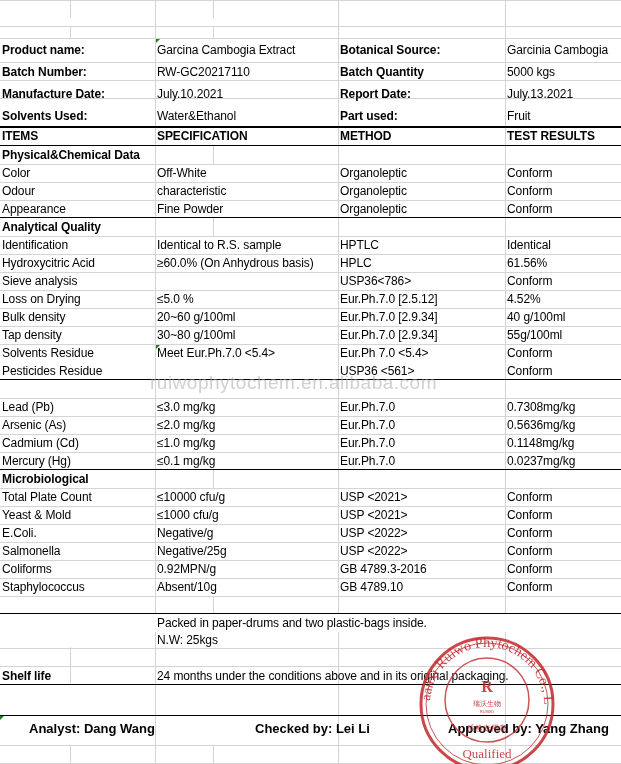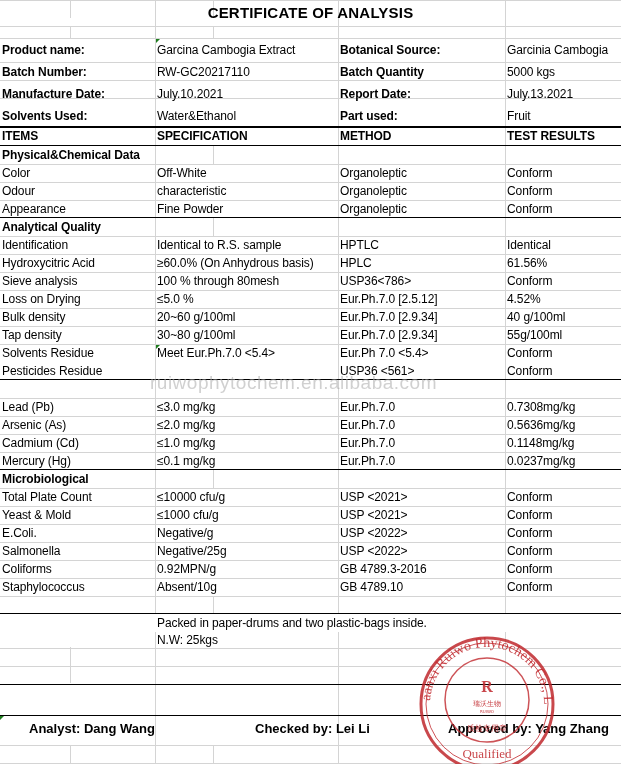--- a/index.html
+++ b/index.html
@@ -81,21 +81,20 @@
 
   <div class="bl" style="top:126px;height:2px"></div>
   <div class="bl" style="top:145px;height:1px"></div>
   <div class="bl" style="top:217px;height:1px"></div>
   <div class="bl" style="top:379px;height:1px"></div>
   <div class="bl" style="top:469px;height:1px"></div>
   <div class="bl" style="top:613px;height:1px"></div>
   <div class="bl" style="top:684px;height:1px"></div>
   <div class="bl" style="top:715px;height:1px"></div>
 
-  <div class="title">CERTIFICATE OF ANALYSIS</div>
 
   <div class="triangle" style="left:156px;top:39px"></div>
   <div class="row" style="top:41px">
     <div class="cell c1 b">Product name:</div>
     <div class="cell c2">Garcina Cambogia Extract</div>
     <div class="cell c3 b">Botanical Source:</div>
     <div class="cell c4">Garcinia Cambogia</div>
   </div>
   <div class="row" style="top:63px">
     <div class="cell c1 b">Batch Number:</div>
@@ -155,21 +154,20 @@
       <div class="cell c1 b">Analytical Quality</div>
     </div>
   <div class="row" style="top:254px">
     <div class="cell c1">Hydroxycitric Acid</div>
     <div class="cell c2">≥60.0% (On Anhydrous basis)</div>
     <div class="cell c3">HPLC</div>
     <div class="cell c4">61.56%</div>
   </div>
   <div class="row" style="top:272px">
     <div class="cell c1">Sieve analysis</div>
-    <div class="cell c2">100 % through 80mesh</div>
     <div class="cell c3">USP36&lt;786&gt;</div>
     <div class="cell c4">Conform</div>
   </div>
   <div class="row" style="top:290px">
     <div class="cell c1">Loss on Drying</div>
     <div class="cell c2">≤5.0 %</div>
     <div class="cell c3">Eur.Ph.7.0 [2.5.12]</div>
     <div class="cell c4">4.52%</div>
   </div>
   <div class="row" style="top:308px">
@@ -260,20 +258,24 @@
     <div class="cell c2">Absent/10g</div>
     <div class="cell c3">GB 4789.10</div>
     <div class="cell c4">Conform</div>
   </div>
 
   <div class="row" style="top:614px;background:#fff">
     <div class="cell c2">Packed in paper-drums and two plastic-bags inside.</div>
   </div>
   <div class="row" style="top:631px">
     <div class="cell c2">N.W: 25kgs</div>
+  </div>
+  <div class="row" style="top:667px">
+    <div class="cell c1 b">Shelf life</div>
+    <div class="cell c2">24 months under the conditions above and in its original packaging.</div>
   </div>
 
   <div class="watermark">ruiwophytochem.en.alibaba.com</div>
 
   <div class="triangle" style="left:0;top:716px"></div>
   <div class="sign" style="left:29px">Analyst: Dang Wang</div>
   <div class="sign" style="left:255px">Checked by: Lei Li</div>
   <div class="sign" style="left:448px">Approved by: Yang Zhang</div>
 
   <div class="stamp">

